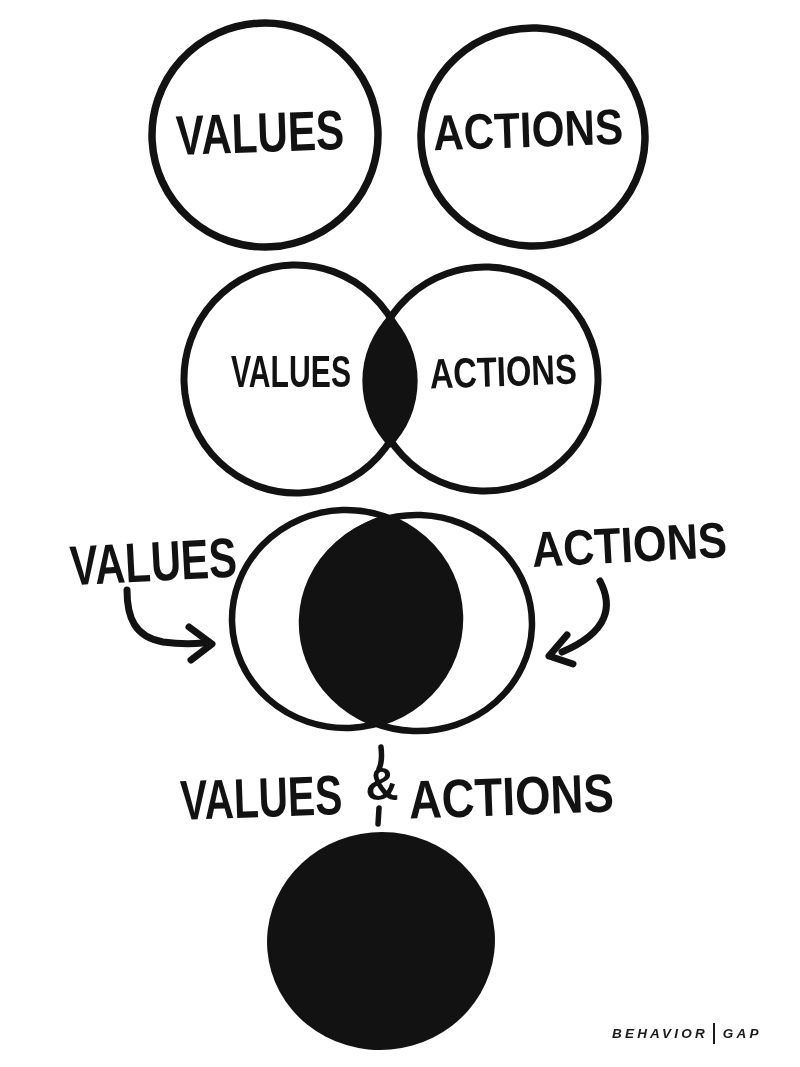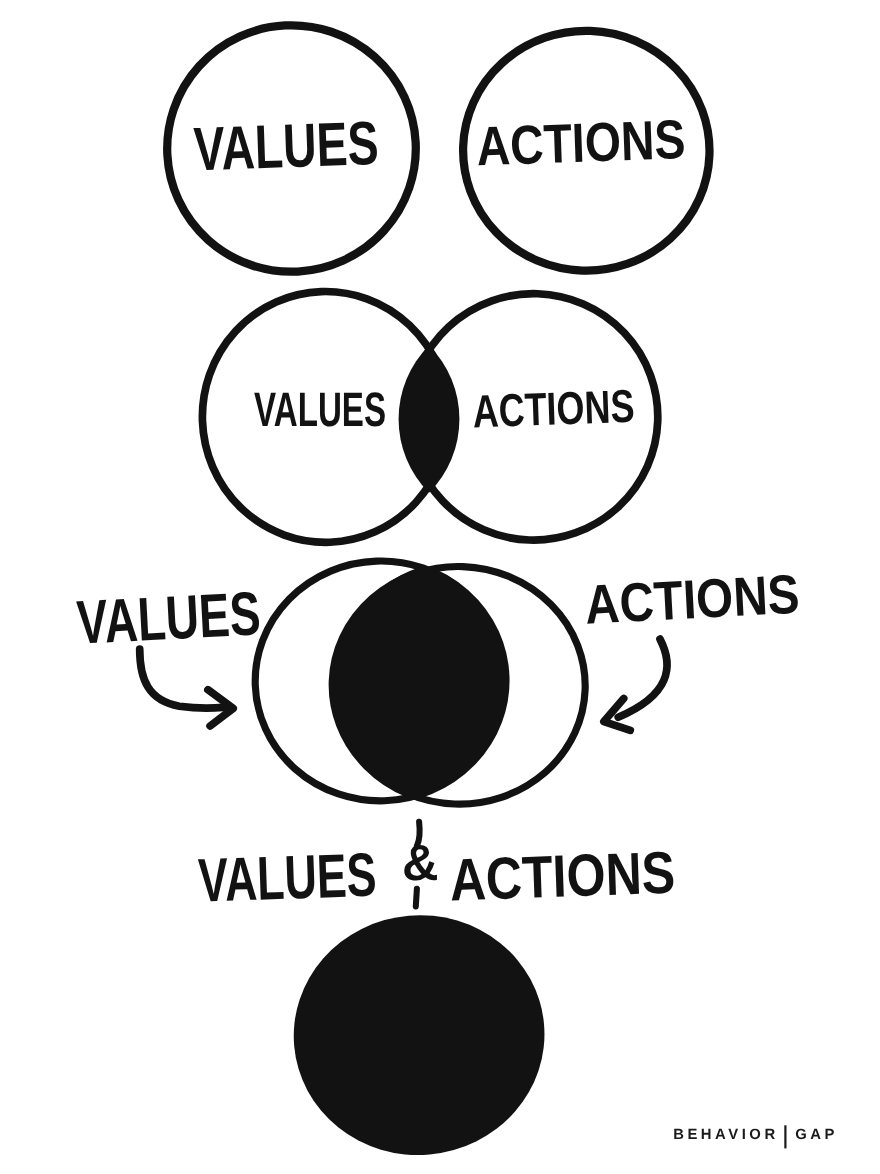--- a/index.html
+++ b/index.html
@@ -16,27 +16,28 @@
     stroke:#121212;
     stroke-linecap:round;
     stroke-linejoin:round;
   }
   .fillink{fill:#121212;stroke:none;}
   .brand{
     position:absolute;
     left:612px;
     top:1023px;
     display:flex;
-    align-items:flex-start;
+    align-items:center;
     font-family:"Liberation Sans", sans-serif;
     font-weight:600;
     font-size:13.5px;
     letter-spacing:3.2px;
     color:#1a1a1a;
     white-space:nowrap;
+    font-style:italic;
   }
   .brand .bar{
     width:2px;
     height:21px;
     background:#1a1a1a;
     margin:0 8px 0 5px;
     flex:0 0 auto;
   }
 </style>
 </head>

